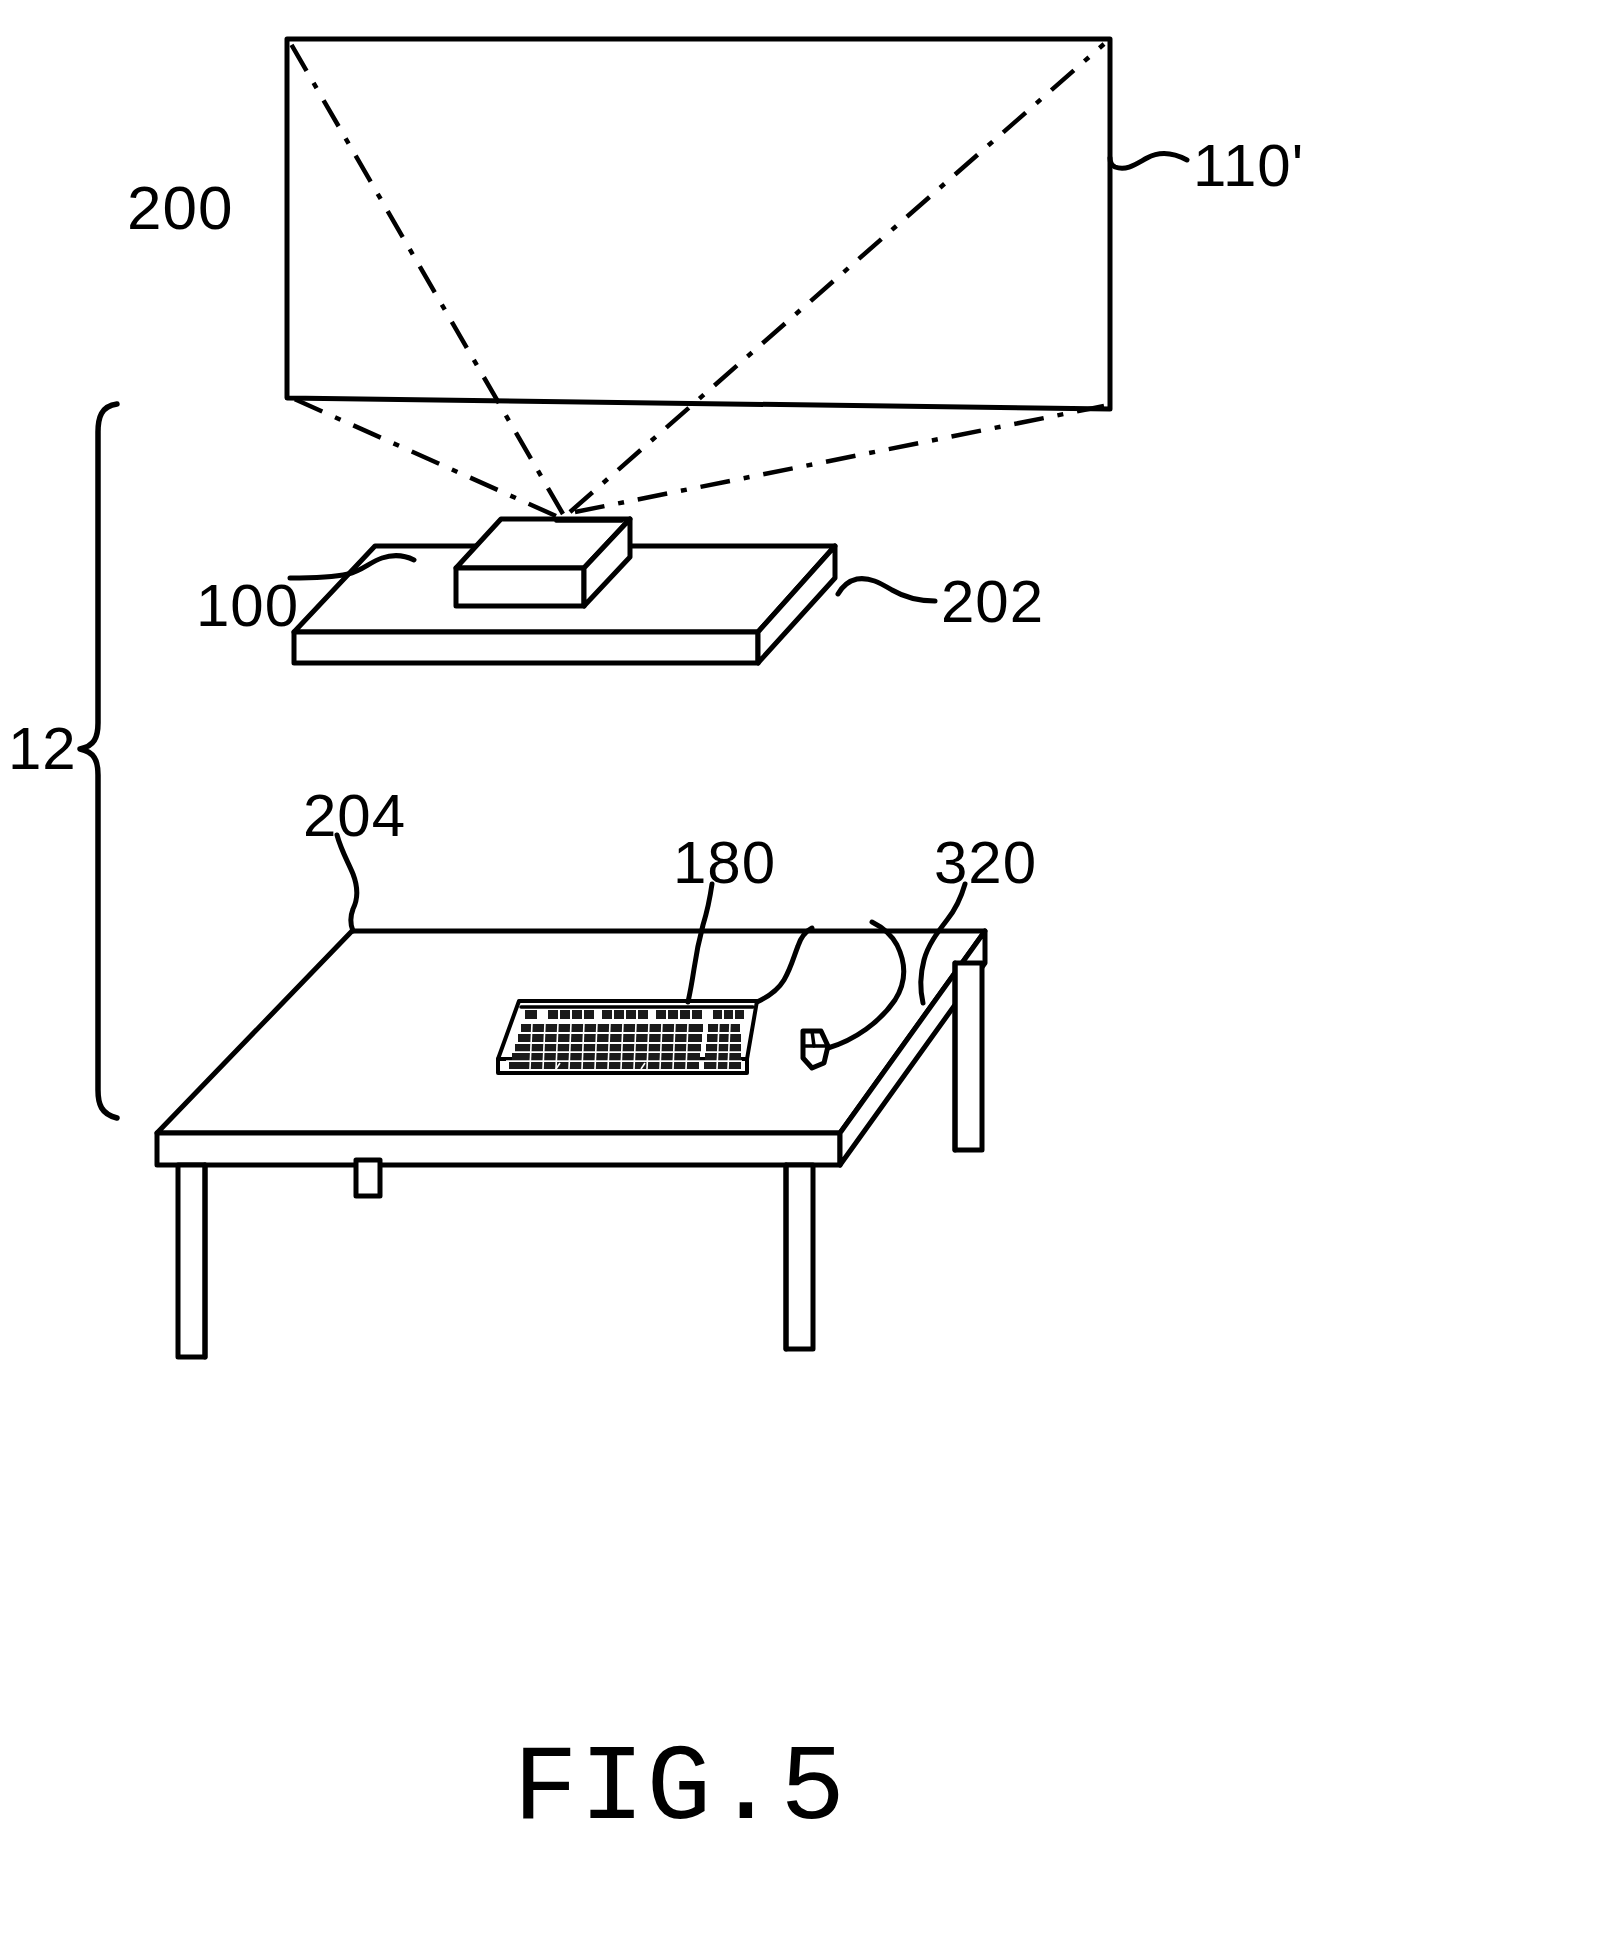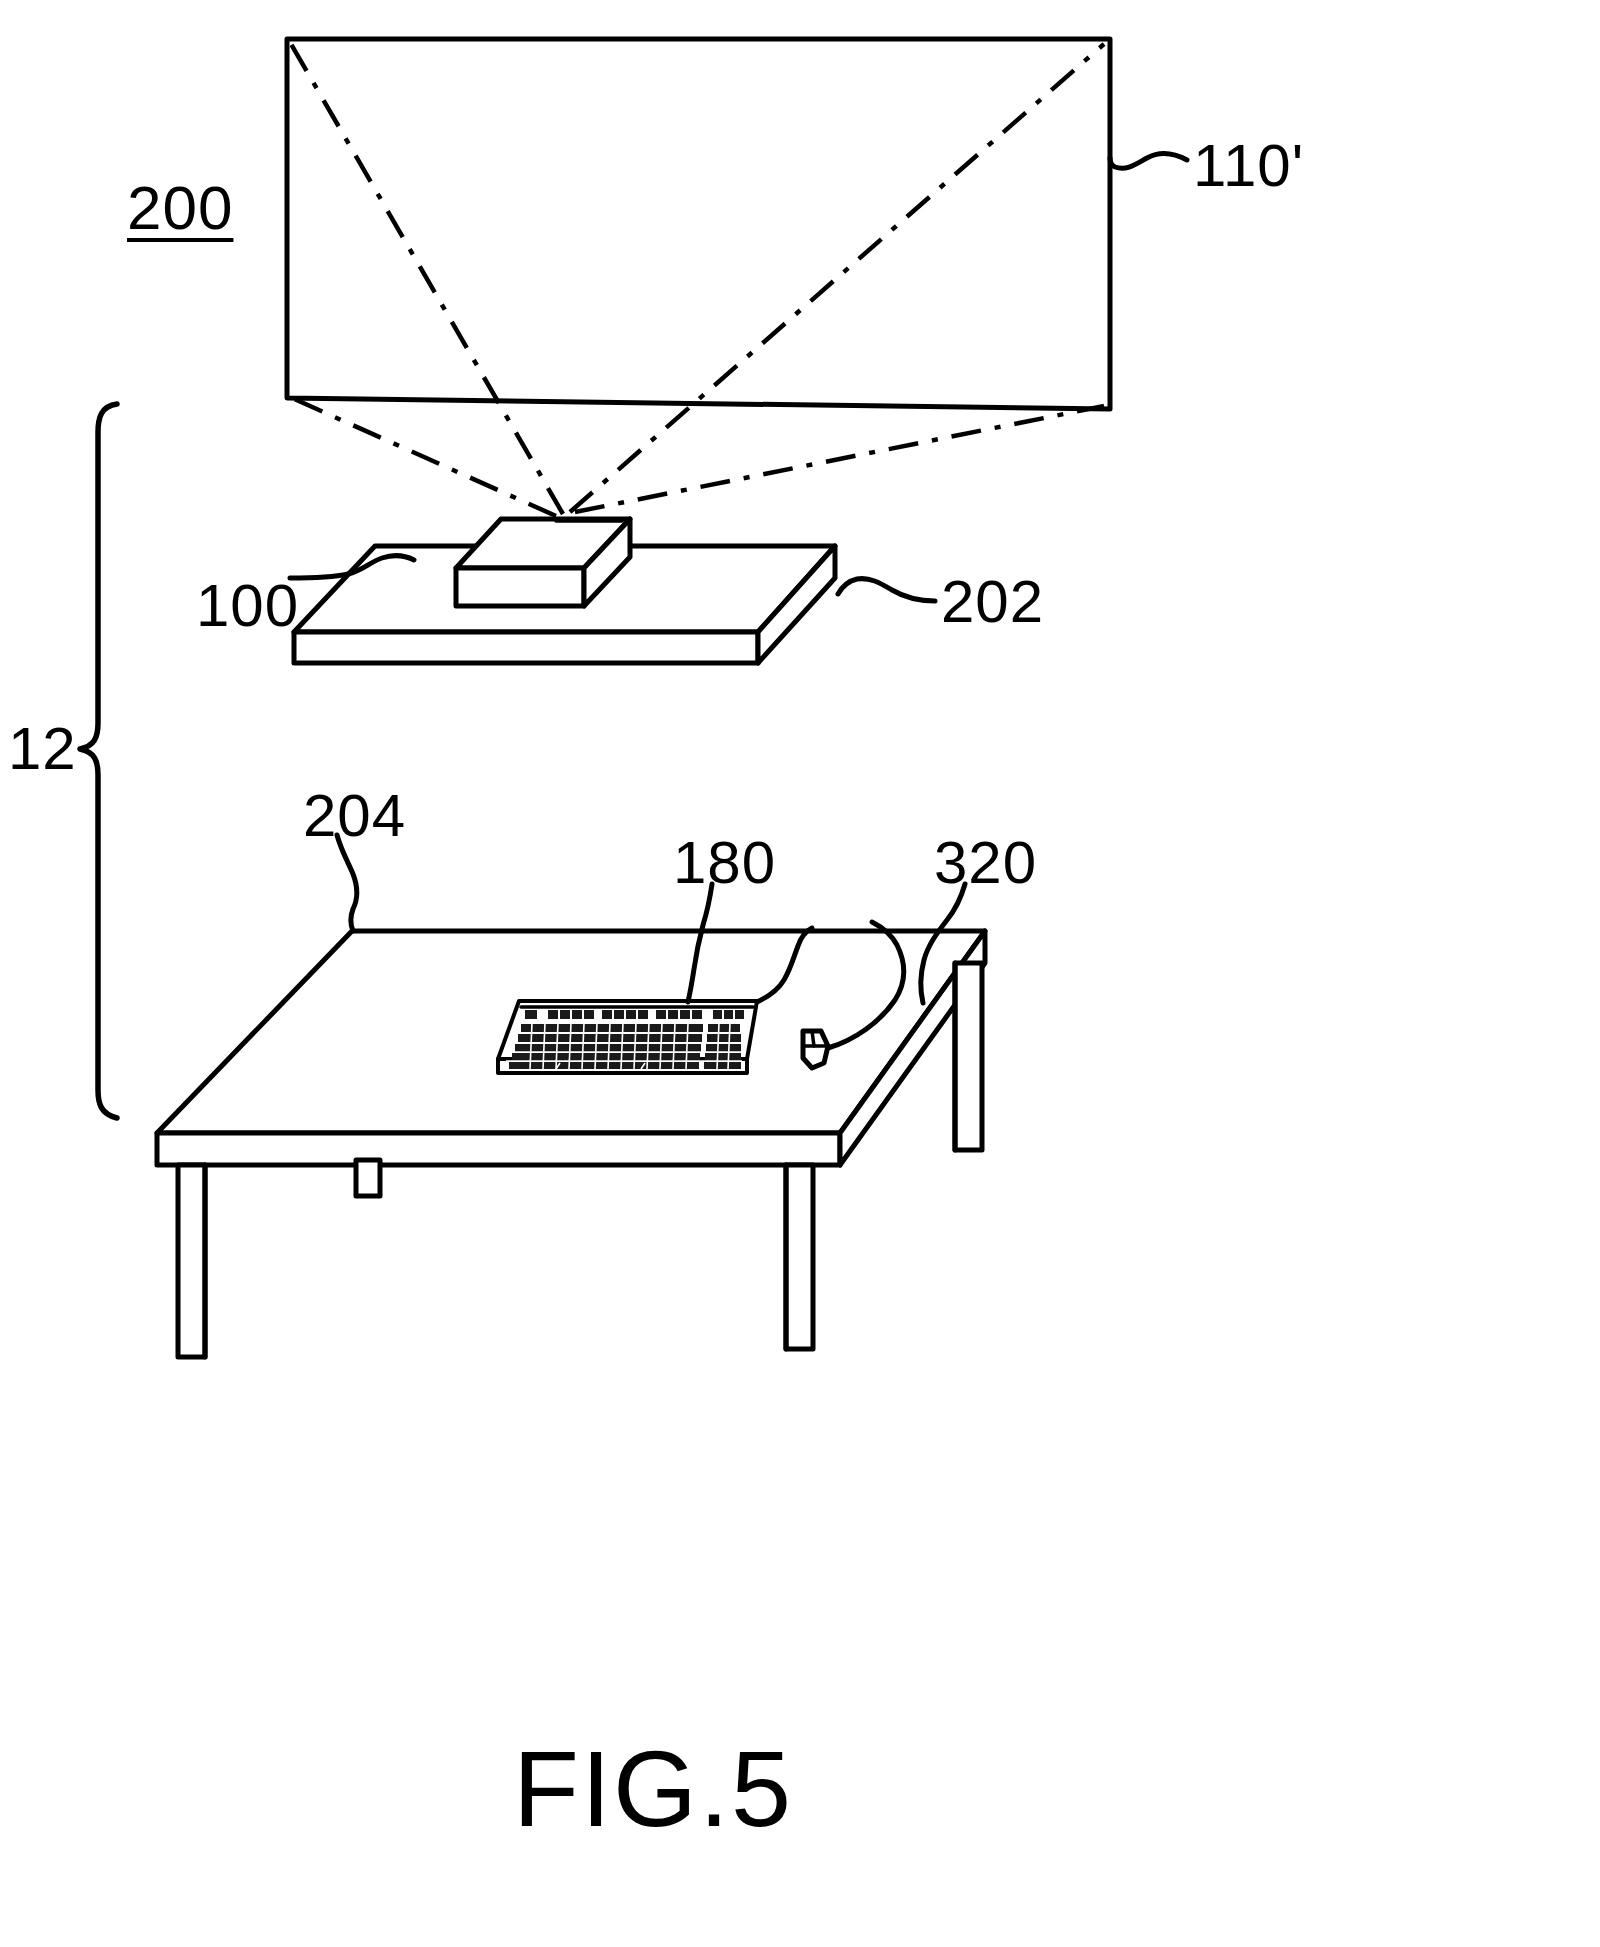--- a/index.html
+++ b/index.html
@@ -32,27 +32,26 @@
     font-weight: 400;
     color: #000000;
     white-space: nowrap;
     line-height: 1;
   }
   .ref-num {
     font-size: 60px;
     letter-spacing: 1px;
   }
   .ref-num-underline {
-    text-decoration: underline;
     text-underline-offset: 9px;
     text-decoration-thickness: 4px;
   }
   .fig-caption {
     position: absolute;
-    font-family: Liberation Sans, sans-serif;
+    font-family: Liberation Mono, monospace;
     font-size: 108px;
     letter-spacing: 2px;
     color: #000000;
     white-space: nowrap;
     line-height: 1;
   }
 </style>
 </head>
 <body>
 

